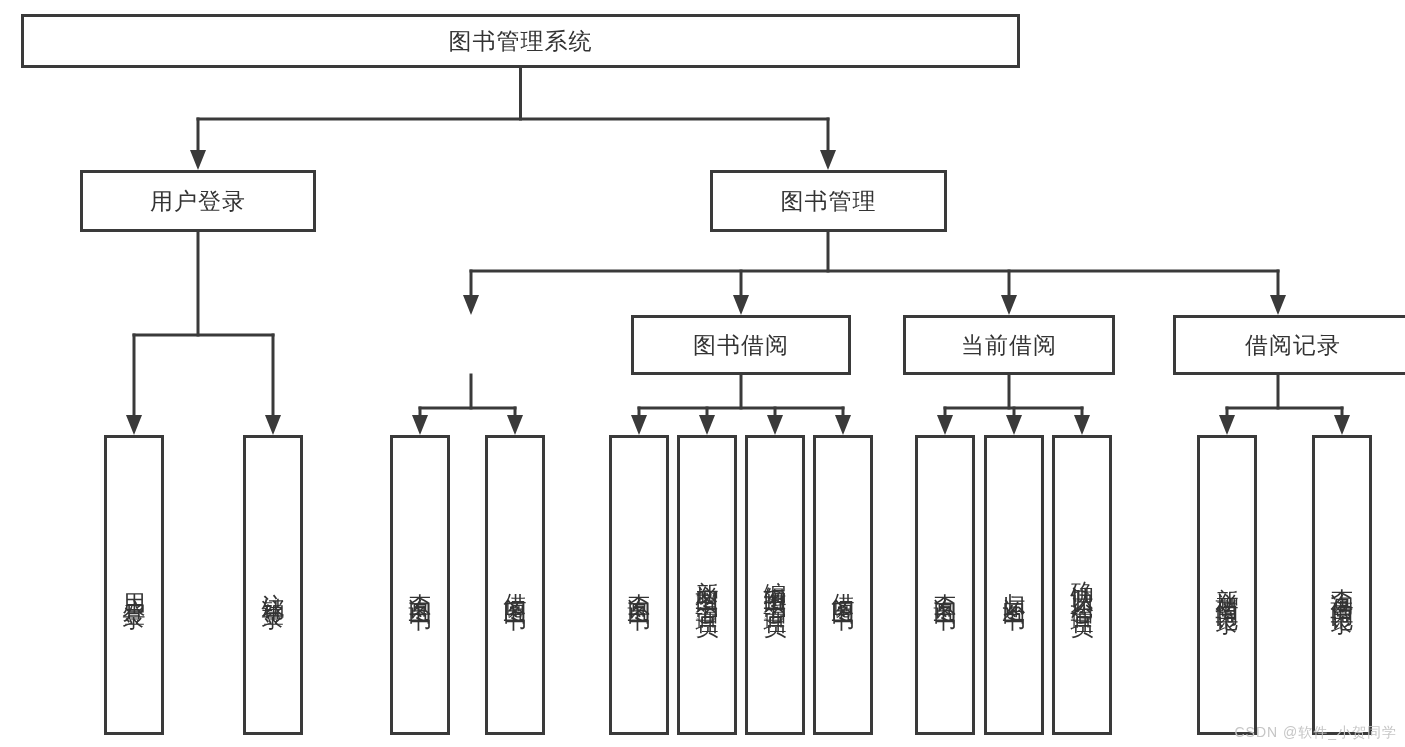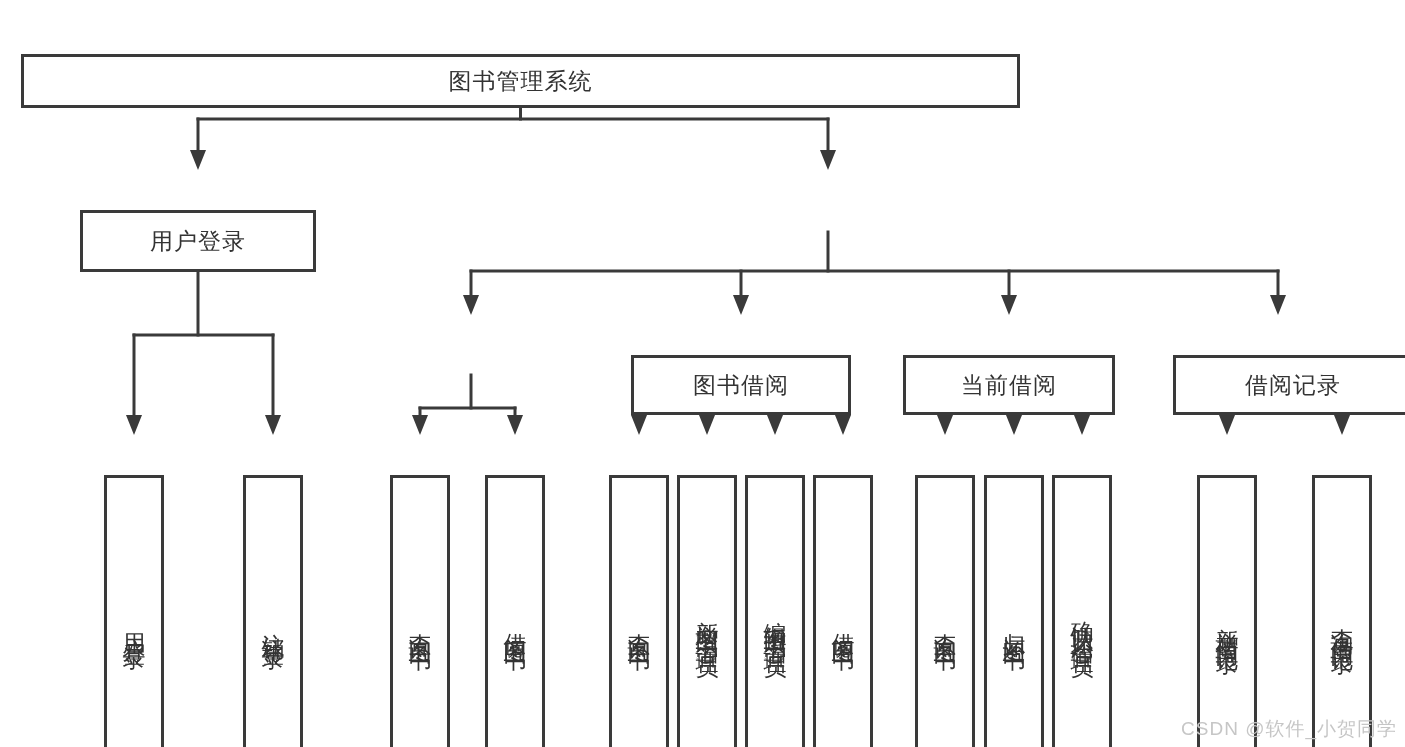--- a/index.html
+++ b/index.html
@@ -39,21 +39,20 @@
 
   .node {
     position: absolute;
     border: 3px solid var(--line);
     background: var(--background);
     display: flex;
     align-items: center;
     justify-content: center;
     color: var(--text);
     z-index: 2;
-    margin-top: 40px;
   }
   .node-h {
     font-size: 23px;
     letter-spacing: 1px;
   }
   .node-v {
     top: 435px;
     width: 60px;
     height: 300px;
   }
@@ -86,21 +85,21 @@
   .leaf-8  { left: 915px; }
   .leaf-9  { left: 984px; }
   .leaf-10 { left: 1052px; }
   .leaf-11 { left: 1197px; }
   .leaf-12 { left: 1312px; }
 
   .watermark {
     position: absolute;
     right: 8px;
     bottom: 5px;
-    font-size: 19px;
+    font-size: 14px;
     color: var(--watermark);
     z-index: 10;
     letter-spacing: 1px;
   }
 </style>
 </head>
 <body>
 
 <div class="canvas">
 
@@ -166,20 +165,23 @@
       <polygon points="1334,415 1350,415 1342,435"></polygon>
   </svg>
 
   <div class="node node-h root-box">
     <span>图书管理系统</span>
   </div>
 
   <div class="node node-h l2-a">
     <span>用户登录</span>
   </div>
+  <div class="node node-h l2-b">
+    <span>图书管理</span>
+  </div>
 
   <div class="node node-h l3-b">
     <span>图书借阅</span>
   </div>
   <div class="node node-h l3-c">
     <span>当前借阅</span>
   </div>
   <div class="node node-h l3-d">
     <span>借阅记录</span>
   </div>

